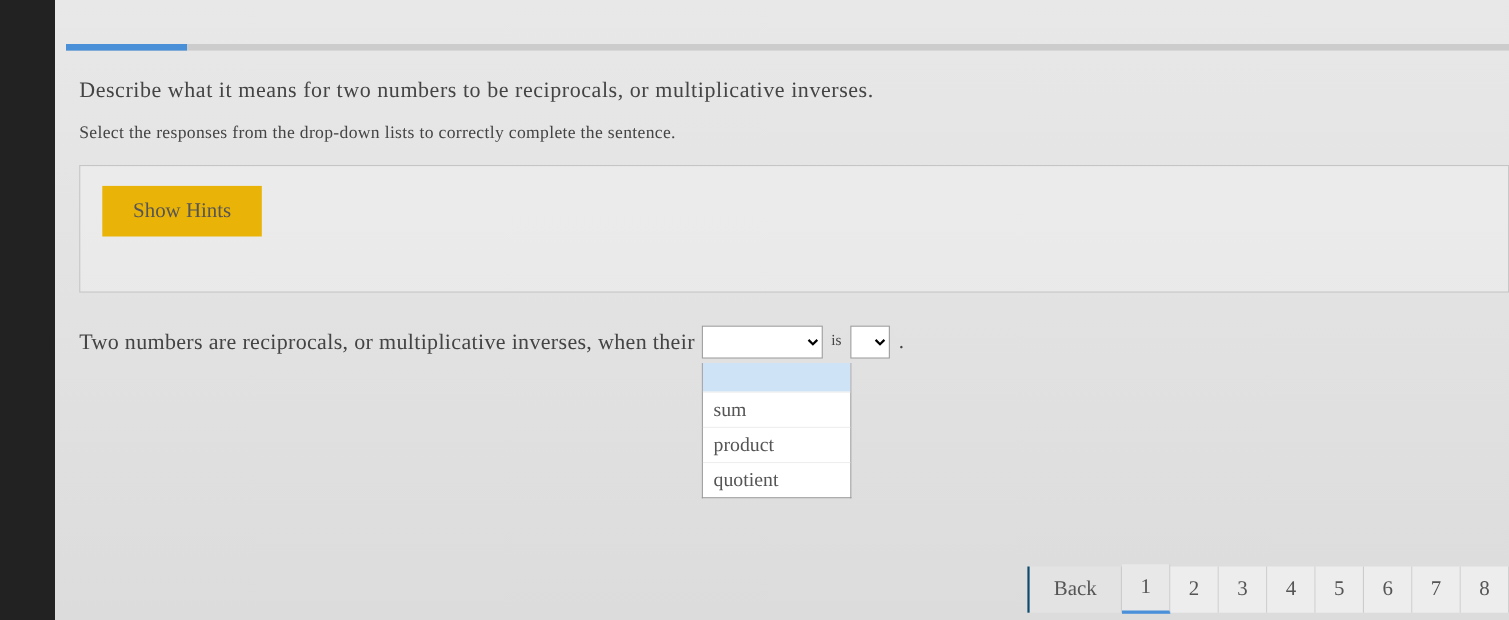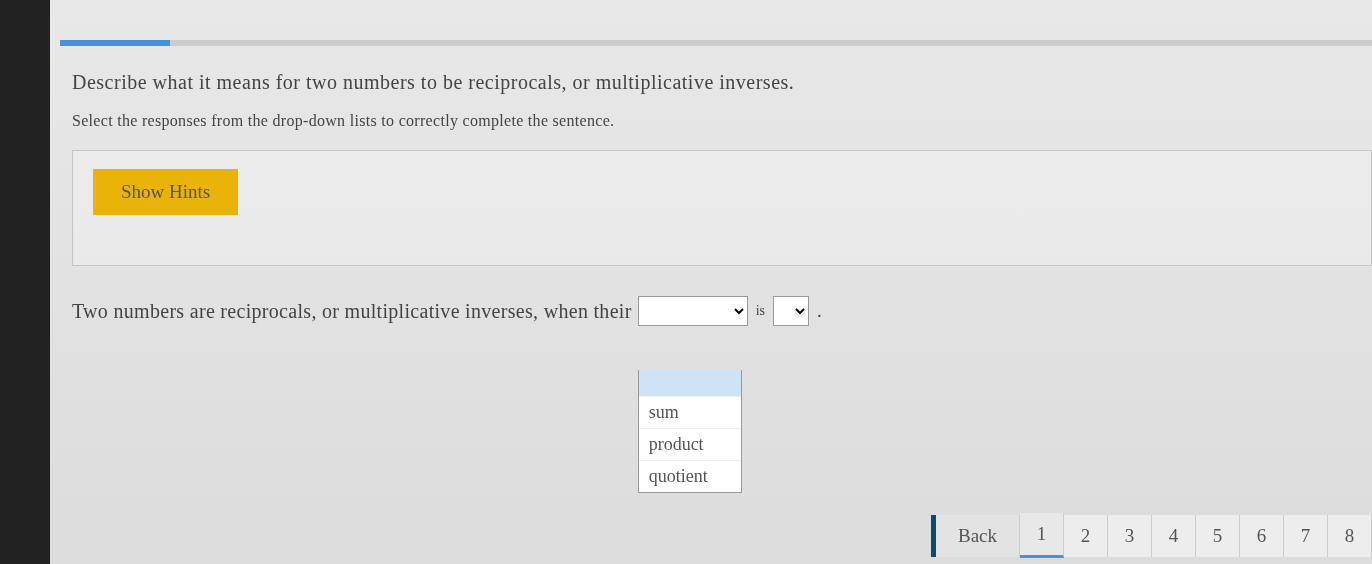--- a/index.html
+++ b/index.html
@@ -97,28 +97,27 @@
     select.dropdown.first {
       width: 110px;
     }
     select.dropdown.second {
       width: 36px;
     }
     .options-popup {
       position: absolute;
       top: 34px;
       left: 0;
-      width: 104px;
+      width: 136px;
       border: 1px solid #999;
       border-top: none;
       background: #fff;
       font-size: 18px;
       color: #555;
       z-index: 10;
-      margin-top: 40px;
     }
     .options-popup .opt-blank {
       height: 26px;
       background: #cfe3f7;
     }
     .options-popup .opt {
       padding: 5px 10px;
       border-top: 1px solid #eee;
       cursor: pointer;
     }
@@ -140,21 +139,21 @@
       display: flex;
       align-items: center;
       gap: 0;
       font-family: Georgia, serif;
       font-size: 19px;
       color: #555;
     }
     .nav-back {
       padding: 10px 22px;
       background: #e3e3e3;
-      border-left: 5px solid #0c4a6e;
+      border-left: 2px solid #0c4a6e;
       border-right: 1px solid #ccc;
       cursor: pointer;
     }
     .nav-page {
       width: 44px;
       text-align: center;
       padding: 10px 0;
       border-right: 1px solid #ccc;
       cursor: pointer;
       background: #ededed;

